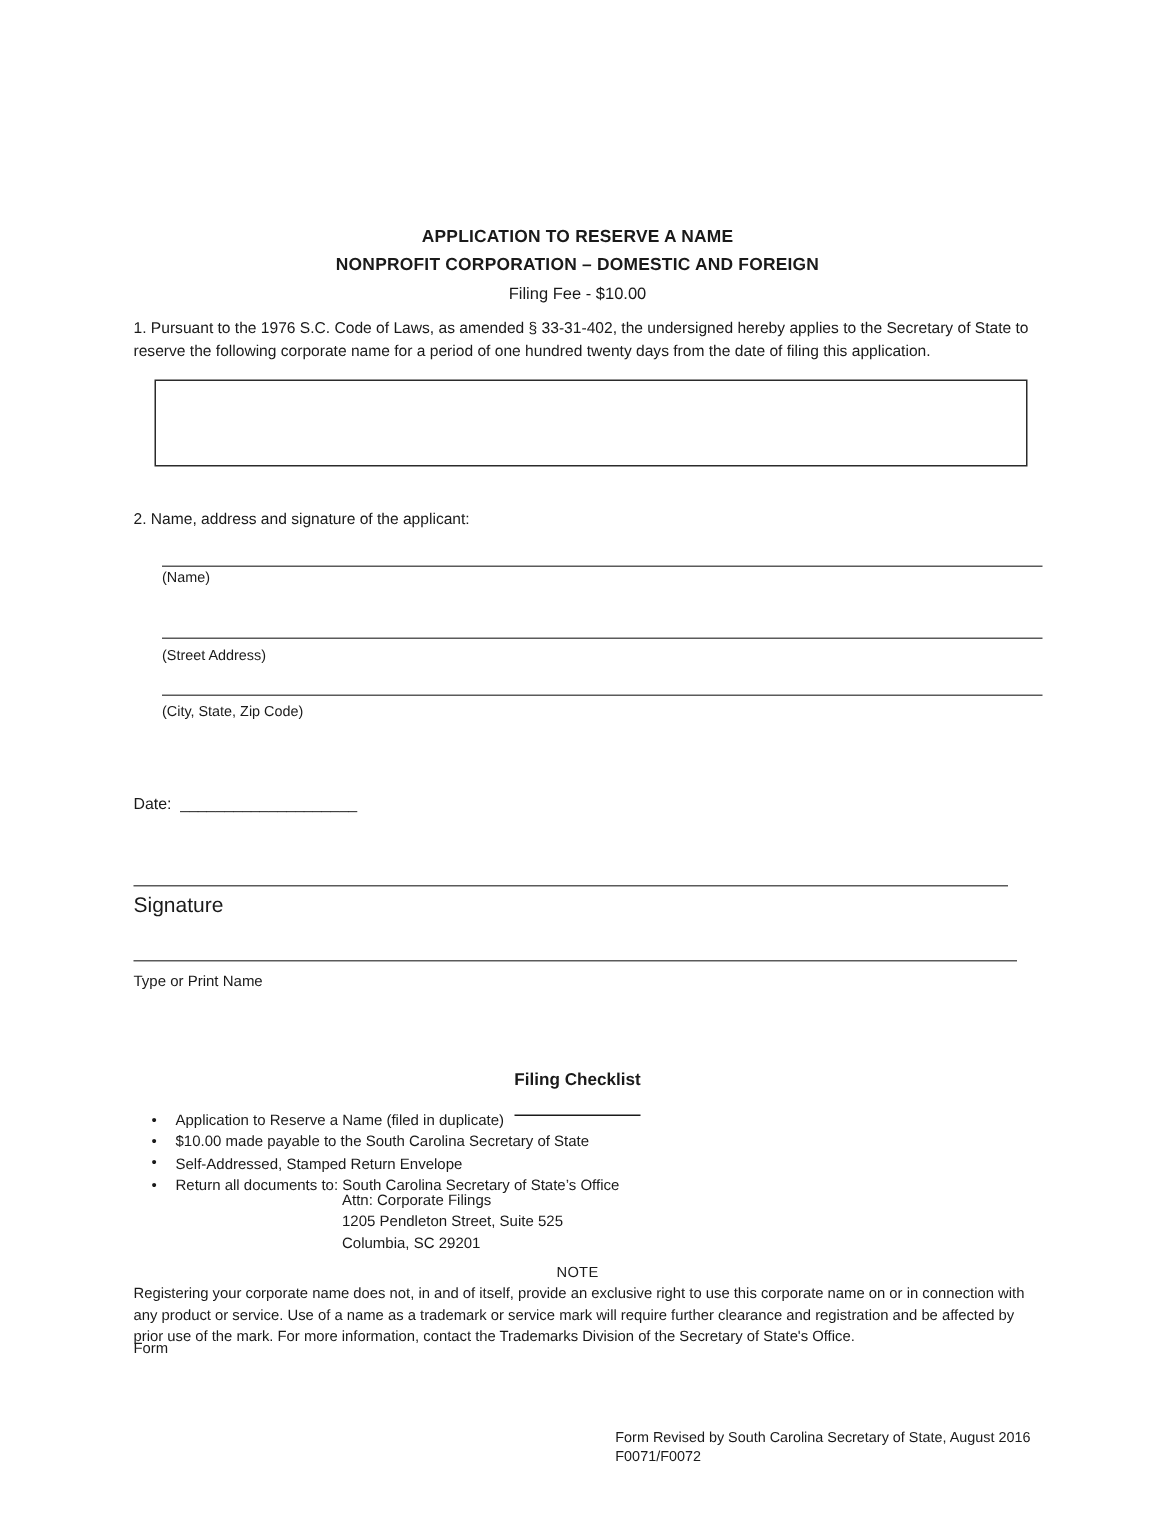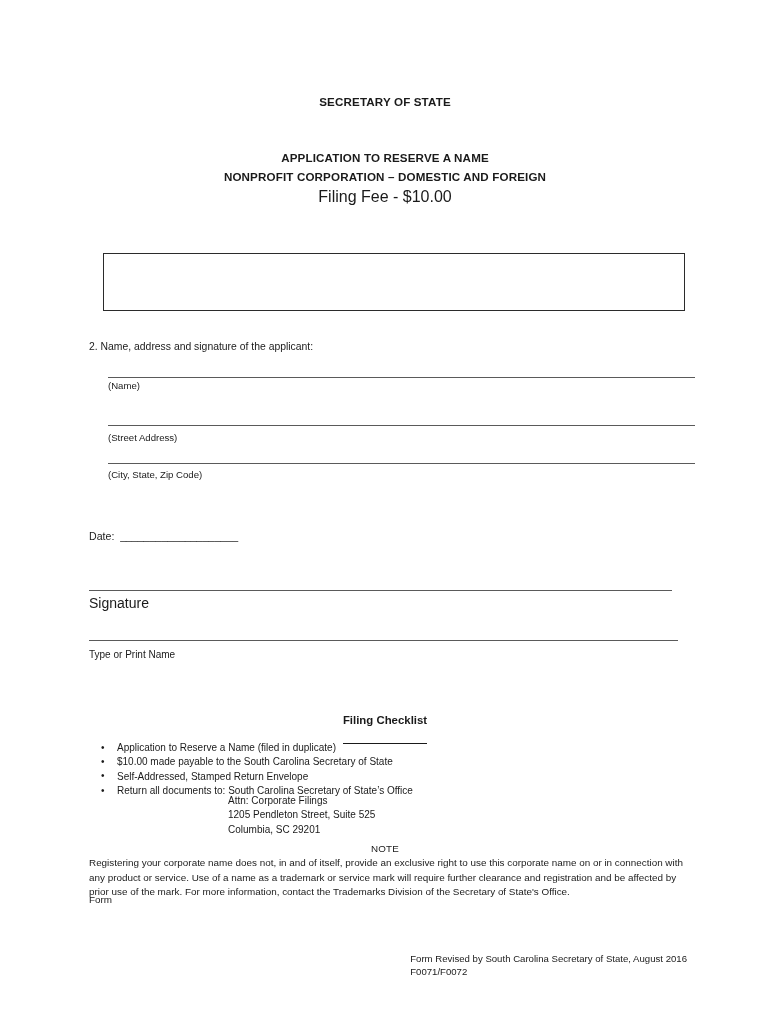--- a/index.html
+++ b/index.html
@@ -44,21 +44,21 @@
     top: 148px;
     text-align: center;
   }
   .title-line {
     font-size: 11.6px;
     font-weight: bold;
     letter-spacing: .15px;
     line-height: 19px;
   }
   .fee-line {
-    font-size: 16px;
+    font-size: 11px;
     font-weight: normal;
     line-height: 19px;
     margin-top: 1px;
   }
 
   
   .para1 {
     position: absolute;
     left: 89px;
     top: 212px;
@@ -194,29 +194,29 @@
     font-size: 9.6px;
     line-height: 13.4px;
   }
 </style>
 </head>
 <body>
 
 <div class="page">
 
   <div class="header">
-    <div class="hdr-line">SECRETARY OF STATE</div>
   </div>
 
   <div class="title-block">
     <div class="title-line">APPLICATION TO RESERVE A NAME</div>
     <div class="title-line">NONPROFIT CORPORATION – DOMESTIC AND FOREIGN</div>
     <div class="fee-line">Filing Fee - $10.00</div>
   </div>
 
+  <div class="para1">1.  Pursuant to the 1976 S.C. Code of Laws, as amended § 33-31-402, the undersigned hereby applies to the Secretary of State to reserve the following corporate name for a period of one hundred twenty days from the date of filing this application.</div>
 
   <div class="name-box"></div>
 
   <div class="para2">2.  Name, address and signature of the applicant:</div>
 
   <div class="rule" style="left:108px; top:377px; width:587px;"></div>
   <div class="rule-label" style="left:108px; top:379px;">(Name)</div>
 
   <div class="rule" style="left:108px; top:425px; width:587px;"></div>
   <div class="rule-label" style="left:108px; top:431px;">(Street Address)</div>

